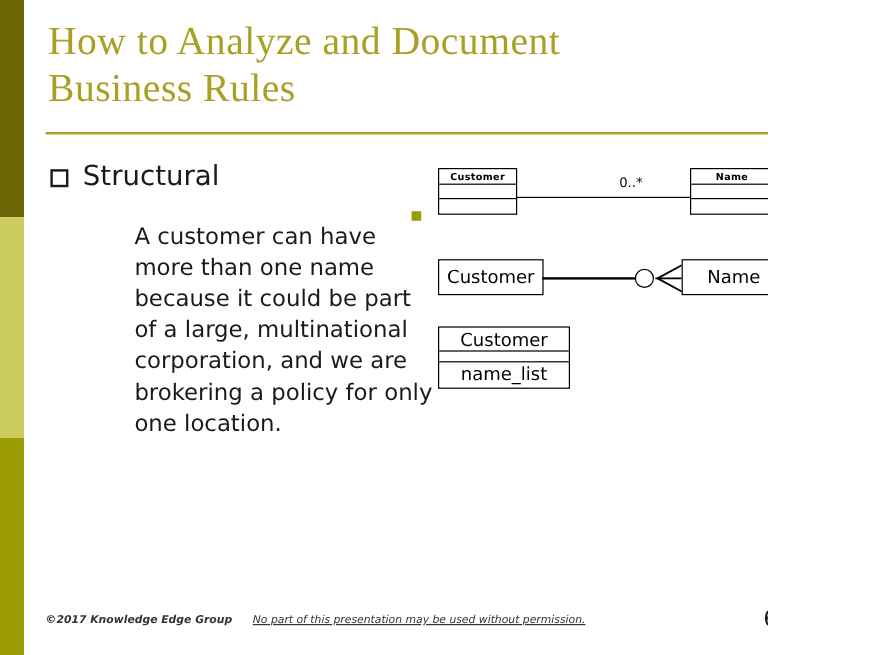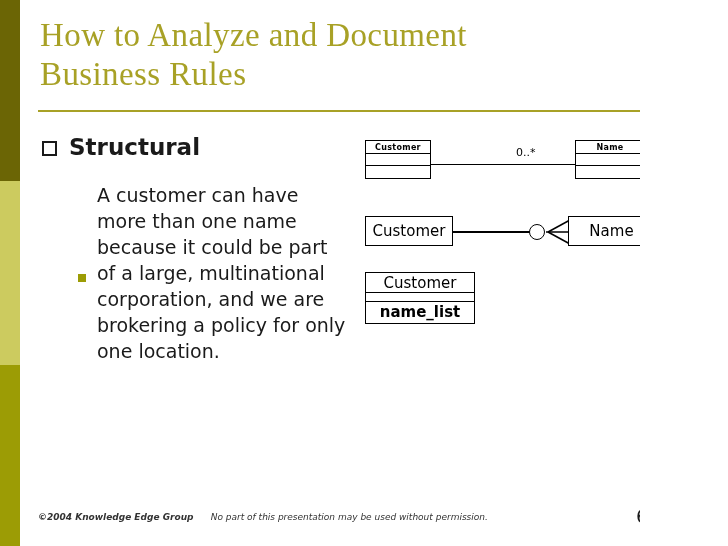--- a/index.html
+++ b/index.html
@@ -53,41 +53,41 @@
   
   #body {
     position: absolute;
     left: 42px;
     top: 132px;
     width: 320px;
   }
   .lvl1 {
     display: flex;
     align-items: flex-start;
-    margin-bottom: 20px;
-    font-weight: bold;
+    margin-bottom: 4px;
   }
   .lvl1-marker {
     width: 11px;
     height: 11px;
     border: 2px solid #1a1a1a;
     background: #ffffff;
     flex: 0 0 auto;
     margin-top: 9px;
     margin-right: 12px;
   }
   .lvl1-text {
     font-size: 23px;
     line-height: 30px;
     color: #1a1a1a;
   }
   .lvl2 {
     display: flex;
-    align-items: center;
+    align-items: flex-end;
     margin-left: 36px;
+    flex-direction: column;
   }
   .lvl2-marker {
     width: 8px;
     height: 8px;
     background: #9c9c05;
     flex: 0 0 auto;
     margin-top: 10px;
     margin-right: 11px;
   }
   .lvl2-text {
@@ -181,20 +181,21 @@
     top: 512px;
     font-style: italic;
     font-weight: bold;
     font-size: 9px;
     color: #333333;
     white-space: nowrap;
   }
   #footer .note {
     font-weight: normal;
     margin-left: 14px;
+    text-decoration: underline;
   }
   #page-num {
     position: absolute;
     left: 636px;
     top: 505px;
     font-size: 19px;
     color: #1a1a1a;
   }
 </style>
 </head>
@@ -253,25 +254,25 @@
       <line x1="24" y1="26" x2="2" y2="14" stroke="#000" stroke-width="1.5"></line>
     </svg>
 
     <div class="er-box" style="left:208px; top:84px; width:87px; height:30px;">
       <span>Name</span>
     </div>
 
     <div class="box3" style="left:5px; top:140px; width:110px;">
       <div class="box3-row" style="height:20px; line-height:20px;">Customer</div>
       <div class="box3-row" style="height:9px;"></div>
-      <div class="box3-row last" style="height:21px; line-height:21px;font-weight:bold;">name_list</div>
+      <div class="box3-row last" style="height:21px; line-height:21px;">name_list</div>
     </div>
 
   </div>
 
   <div id="footer">
-    <span>©2004 Knowledge Edge Group</span>
+    <span>©2017 Knowledge Edge Group</span>
     <span class="note">No part of this presentation may be used without permission.</span>
   </div>
 
   <div id="page-num">6</div>
 
 </div>
 
 </body></html>

